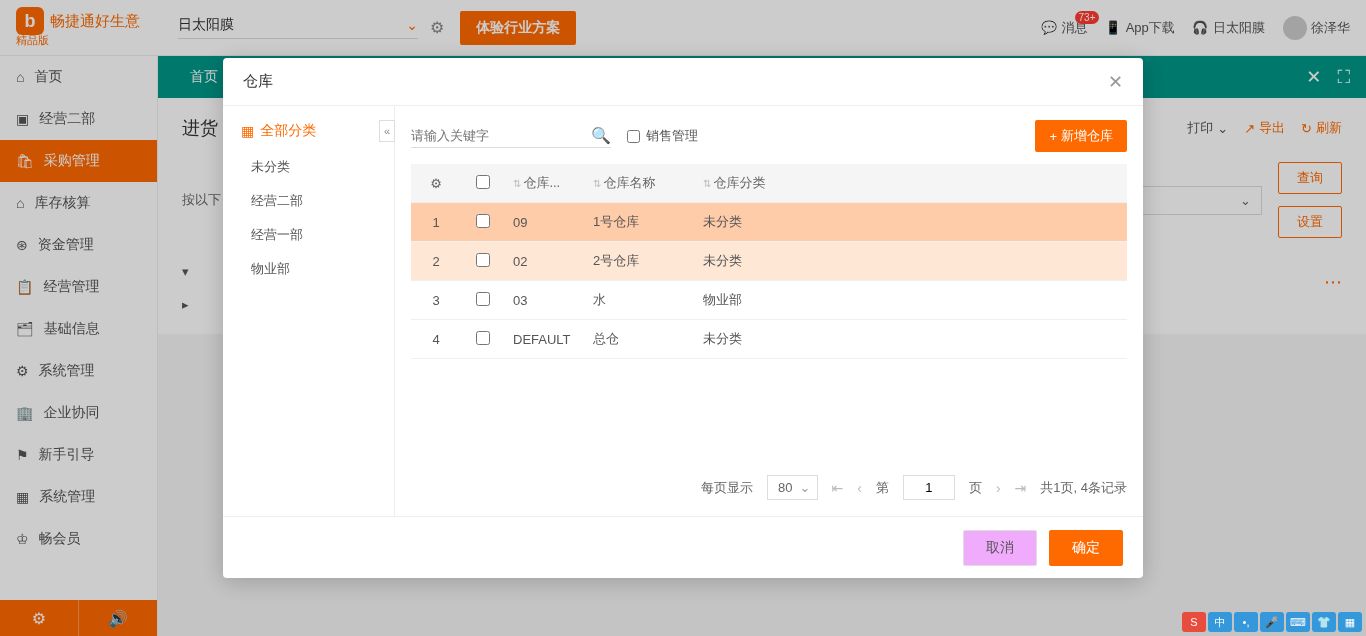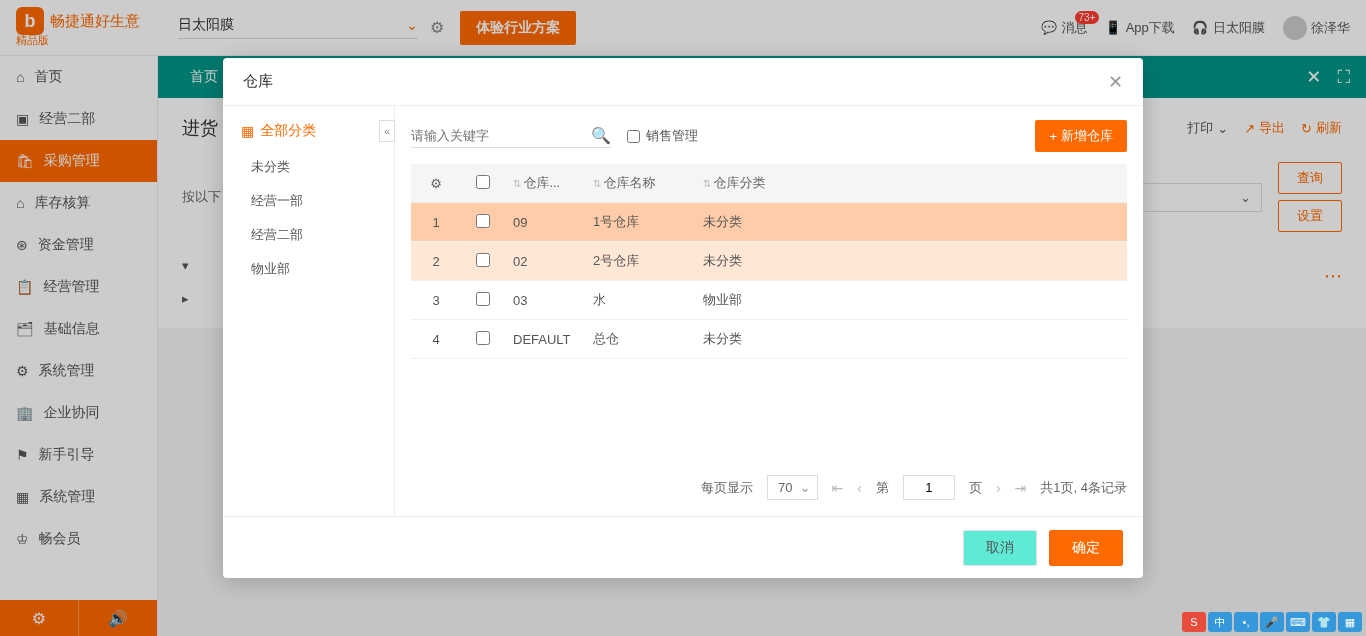--- a/index.html
+++ b/index.html
@@ -35,21 +35,21 @@
     .tab { padding: 0 16px; height: 42px; display: flex; align-items: center; font-size: 14px; }
     .tab-close-area { margin-left: auto; display: flex; align-items: center; gap: 16px; padding-right: 16px; font-size: 18px; }
     
     .content-header { background: #fff; padding: 18px 24px 12px; display: flex; align-items: center; justify-content: space-between; }
     .content-title { font-size: 18px; color: #333; }
     .content-actions { display: flex; align-items: center; gap: 16px; font-size: 13px; color: #555; }
     .content-actions .action { display: flex; align-items: center; gap: 4px; cursor: pointer; }
     
     .filter-row { background: #fff; padding: 10px 24px 16px; display: flex; align-items: center; gap: 16px; font-size: 13px; color: #666; justify-content: space-between; }
     .filter-btn { border: 1px solid #ff6a00; color: #ff6a00; background: #fff; padding: 6px 18px; border-radius: 2px; cursor: pointer; font-size: 13px; }
-    .filter-btns { display: flex; flex-direction: column; gap: 6px; }
+    .filter-btns { display: flex; flex-direction: column; gap: 12px; }
     
     .tree-row { background: #fff; padding: 6px 24px 18px; font-size: 13px; color: #555; margin-bottom: 10px; }
     .tree-item { display: flex; align-items: center; gap: 6px; padding: 4px 0; }
     .more-dots { color: #ff6a00; font-size: 18px; }
     
     
     .overlay { position: fixed; inset: 0; background: rgba(0,0,0,0.2); display: flex; align-items: center; justify-content: center; }
     .modal { width: 920px; height: 520px; background: #fff; border-radius: 4px; display: flex; flex-direction: column; box-shadow: 0 4px 24px rgba(0,0,0,0.2); }
     .modal-header { height: 48px; display: flex; align-items: center; padding: 0 20px; border-bottom: 1px solid #eee; }
     .modal-title { font-size: 15px; color: #333; text-align: center; }
@@ -77,21 +77,21 @@
     .table tr.hover td { background: #ffe7d6; }
     .table input[type=checkbox] { width: 14px; height: 14px; }
     
     .pagination { display: flex; align-items: center; justify-content: flex-end; gap: 14px; padding: 16px 0; font-size: 13px; color: #666; }
     .page-size-sel { border: 1px solid #ddd; padding: 4px 24px 4px 10px; font-size: 13px; position: relative; }
     .page-input { width: 52px; border: 1px solid #ddd; padding: 4px 6px; text-align: center; font-size: 13px; }
     .pg-btn { color: #bbb; cursor: pointer; font-size: 14px; }
     
     .modal-footer { height: 62px; border-top: 1px solid #eee; display: flex; align-items: center; justify-content: flex-end; gap: 12px; padding: 0 20px; }
     .btn { padding: 8px 22px; font-size: 14px; border-radius: 2px; cursor: pointer; }
-    .btn-default { background: #5eead4; border: 1px solid #ddd; color: #555; margin-left: 38px; }
+    .btn-default { background: #f0abfc; border: 1px solid #ddd; color: #555; margin-left: 38px; }
     .btn-primary { background: #ff6a00; border: 1px solid #ff6a00; color: #fff; }
     
     
     .ime-bar { position: fixed; bottom: 4px; right: 4px; display: flex; gap: 2px; }
     .ime-btn { width: 24px; height: 20px; border-radius: 3px; display: flex; align-items: center; justify-content: center; font-size: 11px; color: #fff; }
   </style>
 </head>
 <body>
 
 <div class="top-header">
@@ -197,22 +197,22 @@
       <span class="modal-title">仓库</span>
       <span class="modal-close">✕</span>
     </div>
     <div class="modal-body">
       <div class="modal-side">
         <div class="cat-all">
           <span>▦</span>
           <span>全部分类</span>
         </div>
         <div class="cat-item">未分类</div>
+        <div class="cat-item">经营二部</div>
         <div class="cat-item">经营一部</div>
-        <div class="cat-item">经营二部</div>
         <div class="cat-item">物业部</div>
         <div class="collapse-btn">«</div>
       </div>
       <div class="modal-main">
         <div class="modal-toolbar">
           <div class="search-box">
             <input type="text" placeholder="请输入关键字" style="">
             <span class="search-icon">🔍</span>
           </div>
           <label class="chk-label">
@@ -258,21 +258,21 @@
     <td style="text-align:center"><input type="checkbox" style=""></td>
     <td>DEFAULT</td>
     <td>总仓</td>
     <td>未分类</td>
               </tr>
             </tbody>
         </table>
         <div style="flex:1"></div>
         <div class="pagination">
           <span>每页显示</span>
-          <div class="page-size-sel"><span>70</span> <span style="position:absolute;right:6px;color:#999">⌄</span></div>
+          <div class="page-size-sel"><span>80</span> <span style="position:absolute;right:6px;color:#999">⌄</span></div>
           <span class="pg-btn">⇤</span>
           <span class="pg-btn">‹</span>
           <span>第</span>
           <input class="page-input" value="1" style="">
           <span>页</span>
           <span class="pg-btn">›</span>
           <span class="pg-btn">⇥</span>
           <span>共1页, 4条记录</span>
         </div>
       </div>

